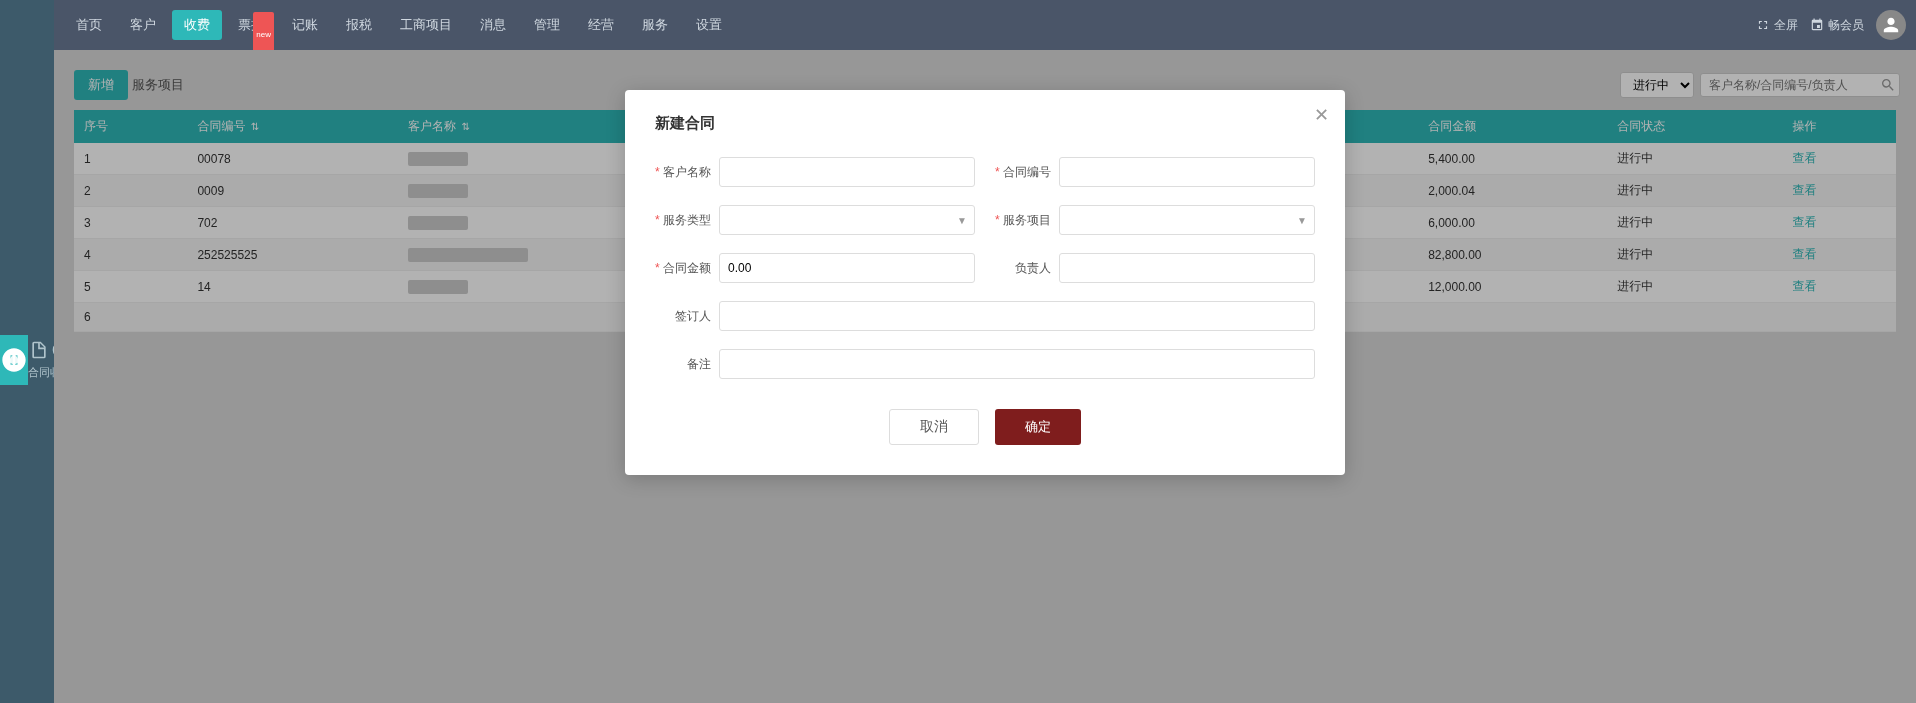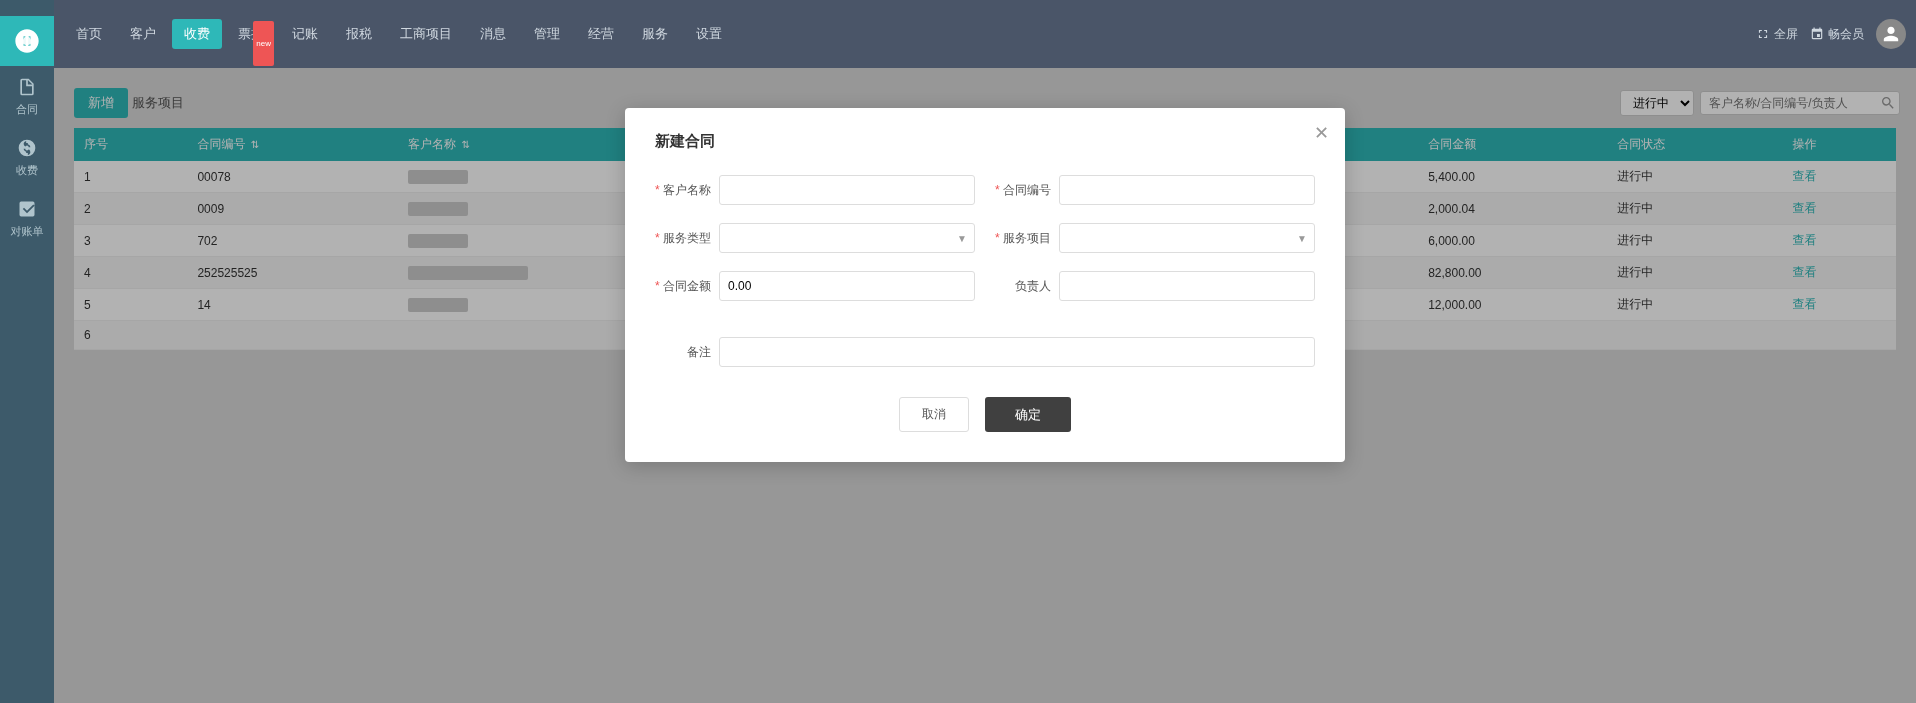--- a/index.html
+++ b/index.html
@@ -3,22 +3,22 @@
   <meta charset="utf-8">
   <style>
     * { box-sizing: border-box; margin: 0; padding: 0; }
     body { font-family: 'Microsoft YaHei', Arial, sans-serif; font-size: 13px; background: #e8e8e8; display: flex; height: 703px; overflow: hidden; }
 
     
     .sidebar {
       width: 54px;
       background: #3d5a6a;
       display: flex;
-      flex-direction: column;
-      align-items: flex-start;
+      flex-direction: row;
+      align-items: center;
       padding-top: 16px;
       flex-shrink: 0;
     }
     .sidebar-logo {
       width: 54px;
       height: 50px;
       background: #2eb8b8;
       display: flex;
       align-items: center;
       justify-content: center;
@@ -45,21 +45,21 @@
     }
 
     
     .main-content {
       flex: 1;
       display: flex;
       flex-direction: column;
       overflow: hidden;
     }
     .top-nav {
-      height: 68px;
+      height: 50px;
       background: #4a5568;
       display: flex;
       align-items: center;
       padding: 0 10px;
       gap: 4px;
       flex-shrink: 0;
     }
     .nav-item {
       padding: 6px 12px;
       color: #d0d8e0;
@@ -294,32 +294,32 @@
       font-size: 13px;
       cursor: pointer;
     }
     .modal-footer {
       display: flex;
       justify-content: center;
       gap: 16px;
       margin-top: 30px;
     }
     .btn-cancel {
-      padding: 8px 22px;
+      padding: 8px 30px;
       border: 1px solid #ddd;
       background: #fff;
       border-radius: 3px;
       cursor: pointer;
-      font-size: 12px;
+      font-size: 14px;
       color: #555;
     }
     .btn-confirm {
       padding: 8px 30px;
       border: none;
-      background: #404040;
+      background: #7f1d1d;
       color: #fff;
       border-radius: 3px;
       cursor: pointer;
       font-size: 13px;
     }
   </style>
 </head>
 <body>
 
 <div class="sidebar">
@@ -537,20 +537,24 @@
             <span class="form-label required">合同金额</span>
             <input class="form-input" type="text" value="0.00" style="">
           </div>
           <div class="form-group">
             <span class="form-label">负责人</span>
             <input class="form-input" type="text" style="">
           </div>
         </div>
 
         <div class="form-row">
+          <div class="form-group">
+            <span class="form-label">签订人</span>
+            <input class="form-input" type="text" style="">
+          </div>
         </div>
 
         <div class="form-row">
           <div class="form-group" style="flex:1;">
             <span class="form-label">备注</span>
             <input class="form-input" type="text" style="flex: 1 1 0%;">
           </div>
         </div>
 
         <div class="modal-footer">

